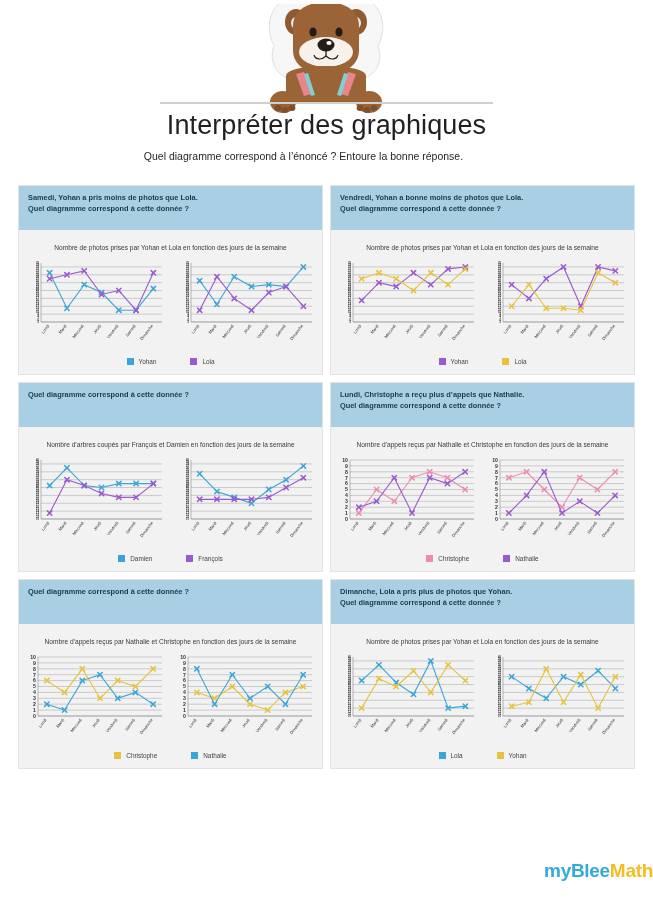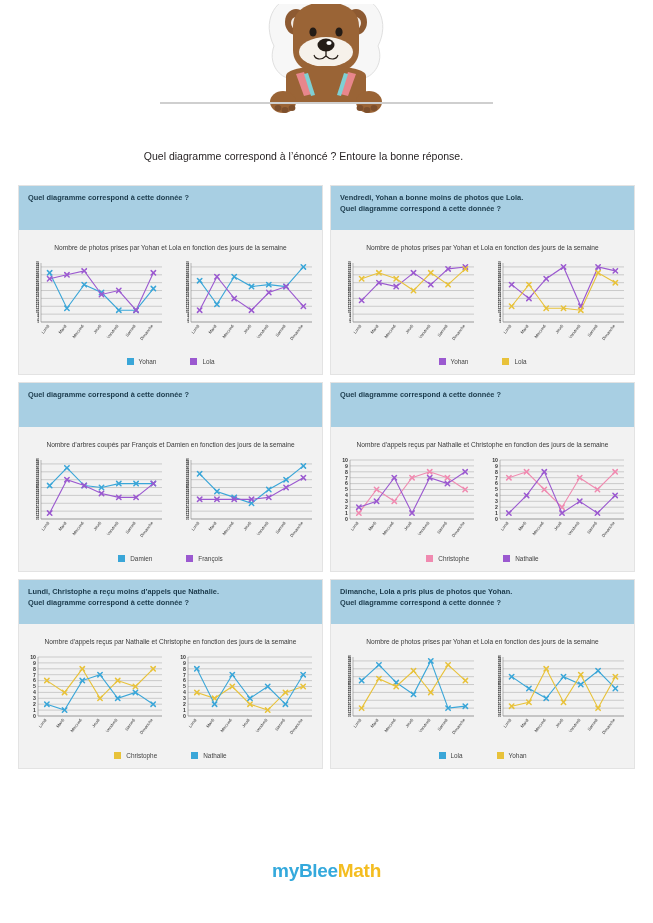--- a/index.html
+++ b/index.html
@@ -48,21 +48,21 @@
 
   
   .chart{width:141px;}
   svg{display:block;}
   .axis-txt{font-family:"Liberation Sans",sans-serif;font-weight:bold;fill:#333;}
   .gridline{stroke:#9a9a9a;stroke-width:.45;}
   .axisline{stroke:#8a8a8a;stroke-width:.6;}
   .daylbl{font-family:"Liberation Sans",sans-serif;fill:#333;font-size:4.1px;}
 
   
-  .footer{position:absolute;left:0;top:860px;width:653px;text-align:center;}
+  .footer{position:absolute;left:0;top:860px;width:653px;text-align:right;}
   .logo{font-size:19px;font-weight:bold;letter-spacing:-.3px;}
   .logo .blue{color:#34a9dc;}
   .logo .yellow{color:#f4bd20;}
 </style>
 </head>
 <body>
 
 <div class="page">
 
   <div class="mascot-wrap">
@@ -105,26 +105,28 @@
             <ellipse cx="-34" cy="104" rx="3.4" ry="3"></ellipse>
           <ellipse cx="48" cy="104" rx="3.4" ry="3"></ellipse>
             <ellipse cx="41" cy="106" rx="3.4" ry="3"></ellipse>
             <ellipse cx="34" cy="104" rx="3.4" ry="3"></ellipse>
         </g>
       </g>
     </svg>
   </div>
   <div class="hr-line"></div>
 
+  <div class="title">Interpréter des graphiques</div>
   <div class="subtitle">Quel diagramme correspond à l’énoncé ? Entoure la bonne réponse.</div>
 
   <div class="grid" id="grid">
       <div class="row">
         <div class="card">
       <div class="card-head">
+        <p>Samedi, Yohan a pris moins de photos que Lola.</p>
         <p>Quel diagramme correspond à cette donnée ?</p>
       </div>
       <div class="card-caption">Nombre de photos prises par Yohan et Lola en fonction des jours de la semaine</div>
       <div class="charts">
         <div class="chart">
               <svg width="141" height="95" viewBox="0 0 141 95">
                 <line class="gridline" x1="16" y1="65.00" x2="137" y2="65.00"></line>
                 <line class="gridline" x1="16" y1="57.13" x2="137" y2="57.13"></line>
                 <line class="gridline" x1="16" y1="49.27" x2="137" y2="49.27"></line>
                 <line class="gridline" x1="16" y1="41.40" x2="137" y2="41.40"></line>
@@ -828,20 +830,21 @@
             <span class="legend-label">Damien</span>
           </div>
             <div class="legend-item">
             <span class="legend-swatch" style="background:#9b59d0"></span>
             <span class="legend-label">François</span>
           </div>
       </div>
     </div>
         <div class="card">
       <div class="card-head">
+        <p>Lundi, Christophe a reçu plus d’appels que Nathalie.</p>
         <p>Quel diagramme correspond à cette donnée ?</p>
       </div>
       <div class="card-caption">Nombre d’appels reçus par Nathalie et Christophe en fonction des jours de la semaine</div>
       <div class="charts">
         <div class="chart">
               <svg width="141" height="95" viewBox="0 0 141 95">
                 <line class="gridline" x1="13" y1="65.00" x2="137" y2="65.00"></line>
                 <line class="gridline" x1="13" y1="59.10" x2="137" y2="59.10"></line>
                 <line class="gridline" x1="13" y1="53.20" x2="137" y2="53.20"></line>
                 <line class="gridline" x1="13" y1="47.30" x2="137" y2="47.30"></line>
@@ -1034,21 +1037,20 @@
             <div class="legend-item">
             <span class="legend-swatch" style="background:#9b59d0"></span>
             <span class="legend-label">Nathalie</span>
           </div>
       </div>
     </div>
       </div>
       <div class="row">
         <div class="card">
       <div class="card-head">
-        <p>Lundi, Christophe a reçu moins d’appels que Nathalie.</p>
         <p>Quel diagramme correspond à cette donnée ?</p>
       </div>
       <div class="card-caption">Nombre d’appels reçus par Nathalie et Christophe en fonction des jours de la semaine</div>
       <div class="charts">
         <div class="chart">
               <svg width="141" height="95" viewBox="0 0 141 95">
                 <line class="gridline" x1="13" y1="65.00" x2="137" y2="65.00"></line>
                 <line class="gridline" x1="13" y1="59.10" x2="137" y2="59.10"></line>
                 <line class="gridline" x1="13" y1="53.20" x2="137" y2="53.20"></line>
                 <line class="gridline" x1="13" y1="47.30" x2="137" y2="47.30"></line>

